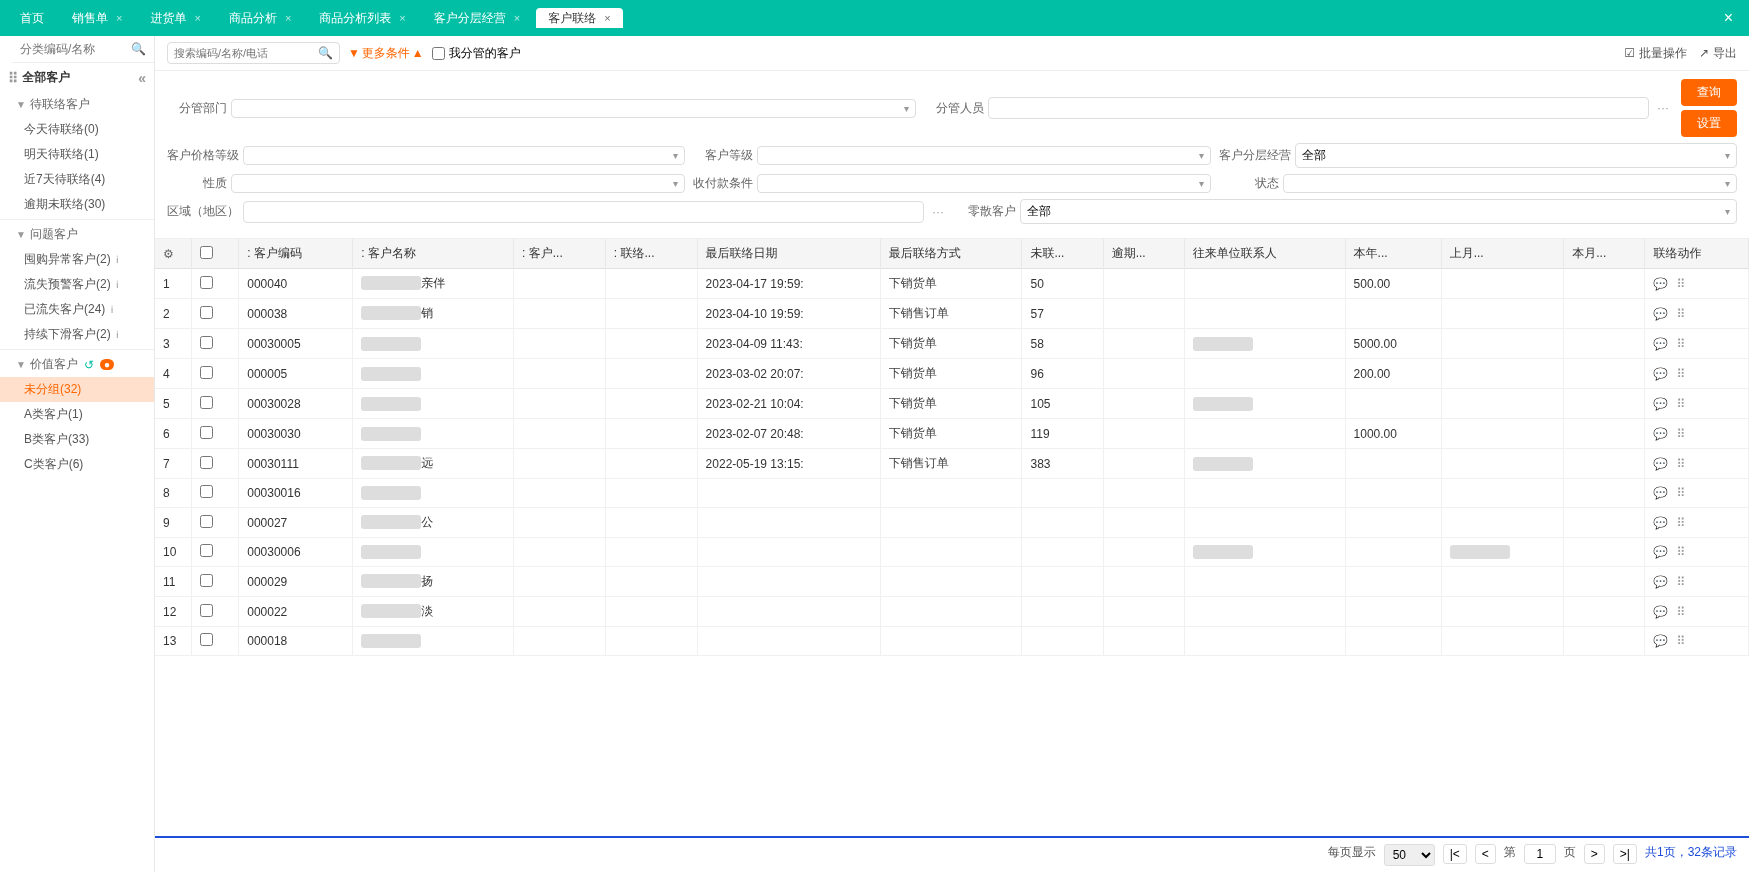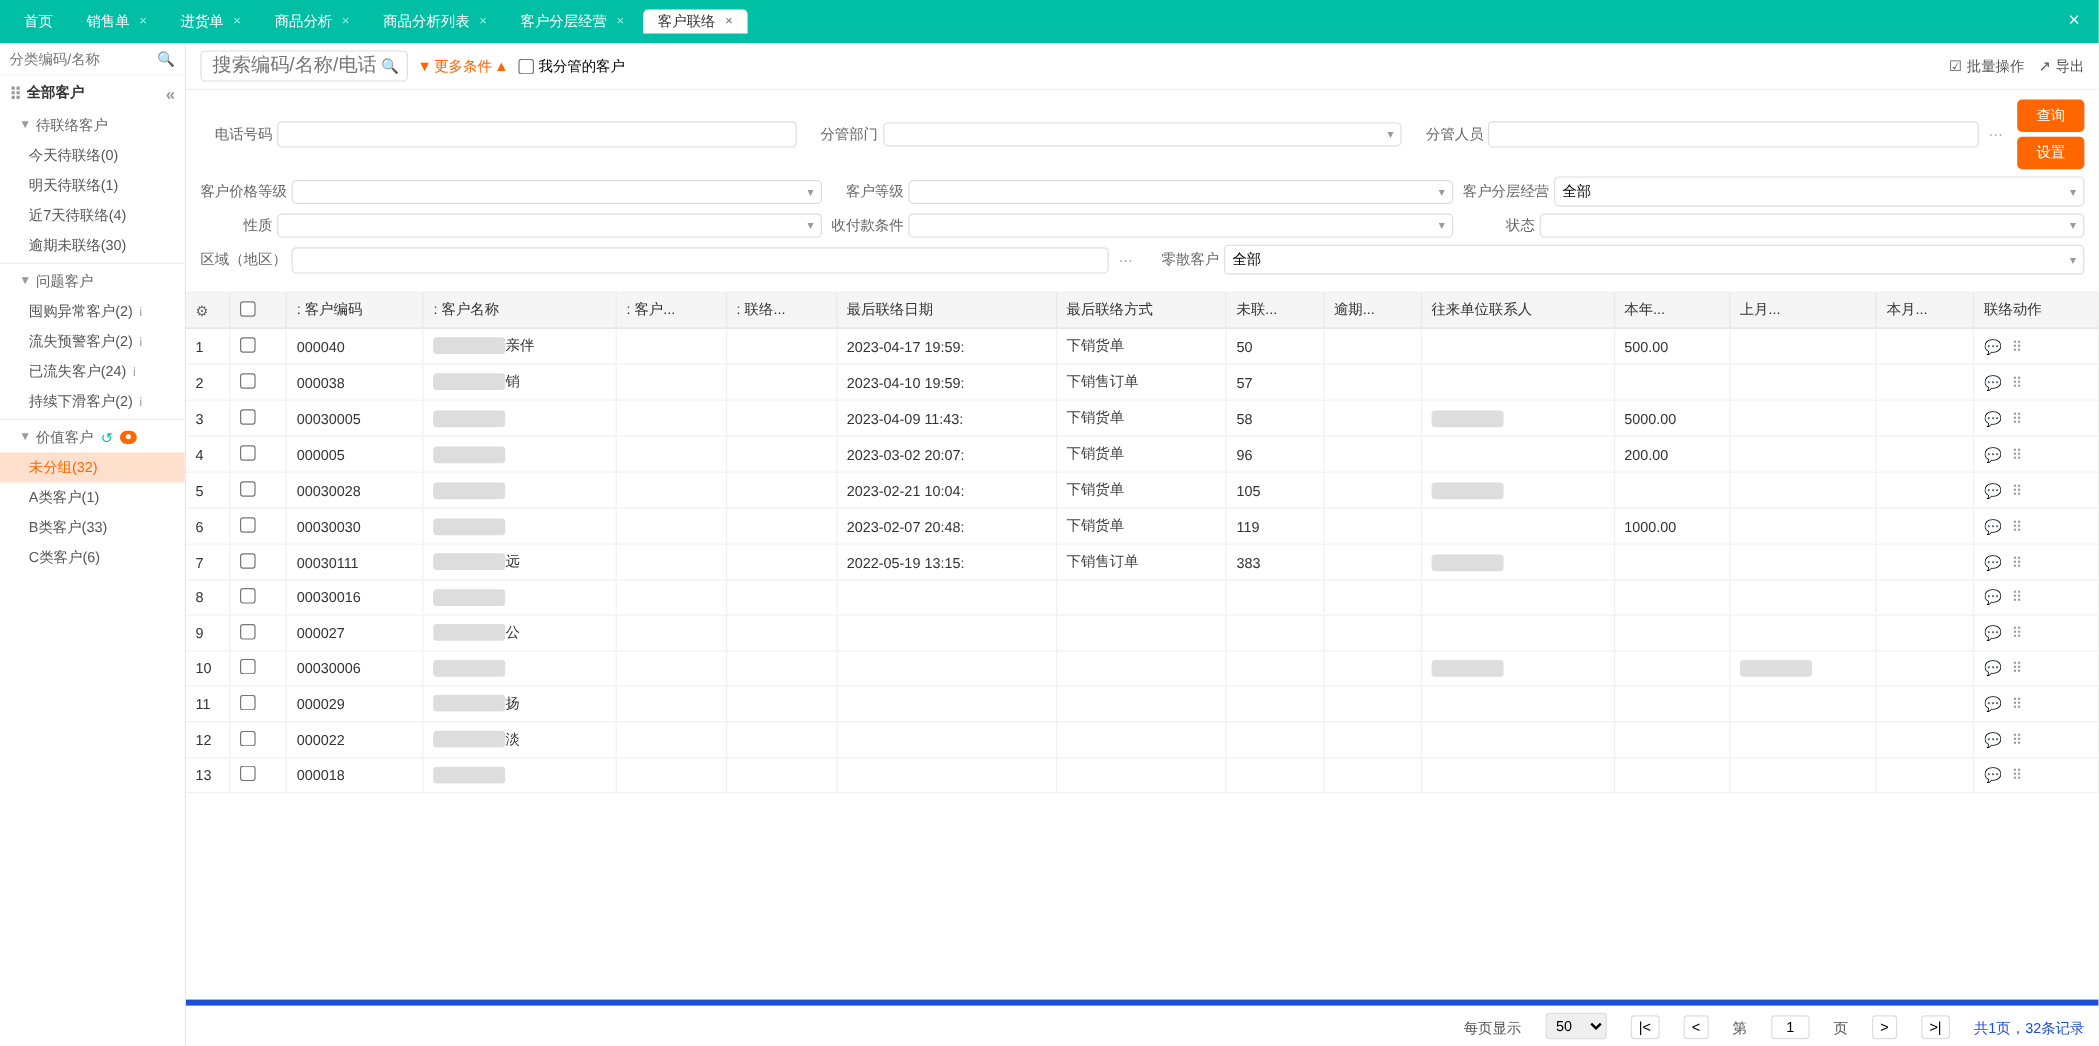--- a/index.html
+++ b/index.html
@@ -51,20 +51,21 @@
       display: flex;
       flex-direction: column;
       overflow-y: auto;
     }
     .sidebar-search {
       display: flex;
       align-items: center;
       padding: 6px 8px;
       border-bottom: 1px solid #eee;
       gap: 4px;
+      margin-left: 12px;
     }
     .sidebar-search input {
       border: none;
       outline: none;
       font-size: 12px;
       color: #999;
       width: 100%;
     }
     .sidebar-section-header {
       display: flex;
@@ -121,23 +122,22 @@
       display: flex;
       align-items: center;
       border: 1px solid #ddd;
       border-radius: 4px;
       padding: 3px 6px;
       gap: 4px;
     }
     .filter-search input {
       border: none;
       outline: none;
-      font-size: 16px;
+      font-size: 11px;
       width: 140px;
-      text-align: right;
     }
     .more-conditions {
       display: flex;
       align-items: center;
       color: #f60;
       cursor: pointer;
       gap: 2px;
     }
     .my-customers {
       display: flex;
@@ -268,26 +268,26 @@
       color: transparent;
       display: inline-block;
       min-width: 60px;
       height: 14px;
     }
     .action-icons { display: flex; gap: 8px; color: #999; cursor: pointer; }
 
     
     .table-footer {
       display: flex;
-      align-items: flex-end;
+      align-items: flex-start;
       justify-content: flex-end;
       padding: 6px 12px;
       background: #fff;
-      border-top: 5px solid #1d4ed8;
-      gap: 20px;
+      border-top: 2px solid #1d4ed8;
+      gap: 8px;
       color: #555;
     }
     .page-size-select {
       border: 1px solid #ddd;
       border-radius: 3px;
       padding: 2px 4px;
       font-size: 12px;
     }
     .page-btn {
       border: 1px solid #ddd;
@@ -443,24 +443,20 @@
         <div class="toolbar-btn">
           <span>↗</span>
           <span>导出</span>
         </div>
       </div>
     </div>
 
     <div class="filter-panel">
       <div class="filter-row">
         <div class="filter-field">
-          <span class="filter-label">电话号码</span>
-          <input class="filter-input" style="flex: 2 1 0%;">
-        </div>
-        <div class="filter-field">
           <span class="filter-label">分管部门</span>
           <div class="filter-select">
             <span></span>
               <span class="arrow">▾</span>
           </div>
         </div>
         <div class="filter-field">
           <span class="filter-label">分管人员</span>
           <input class="filter-input" style="flex: 2 1 0%;">
           <span class="filter-dots">···</span>

